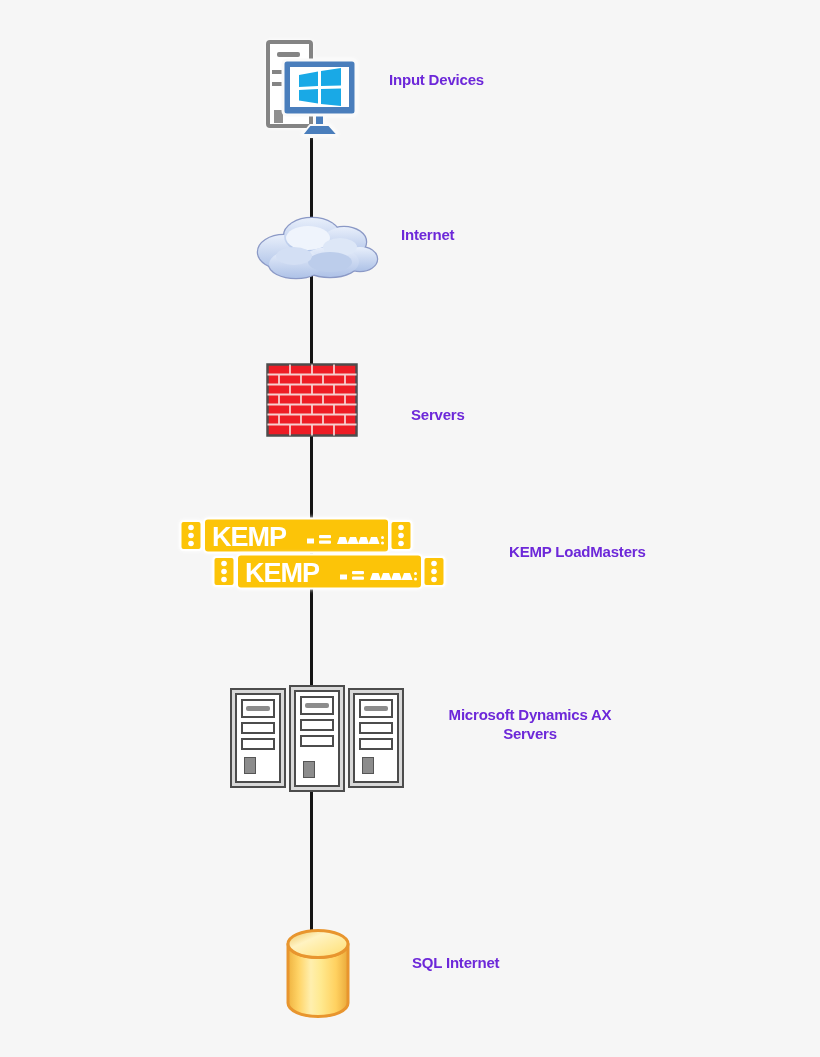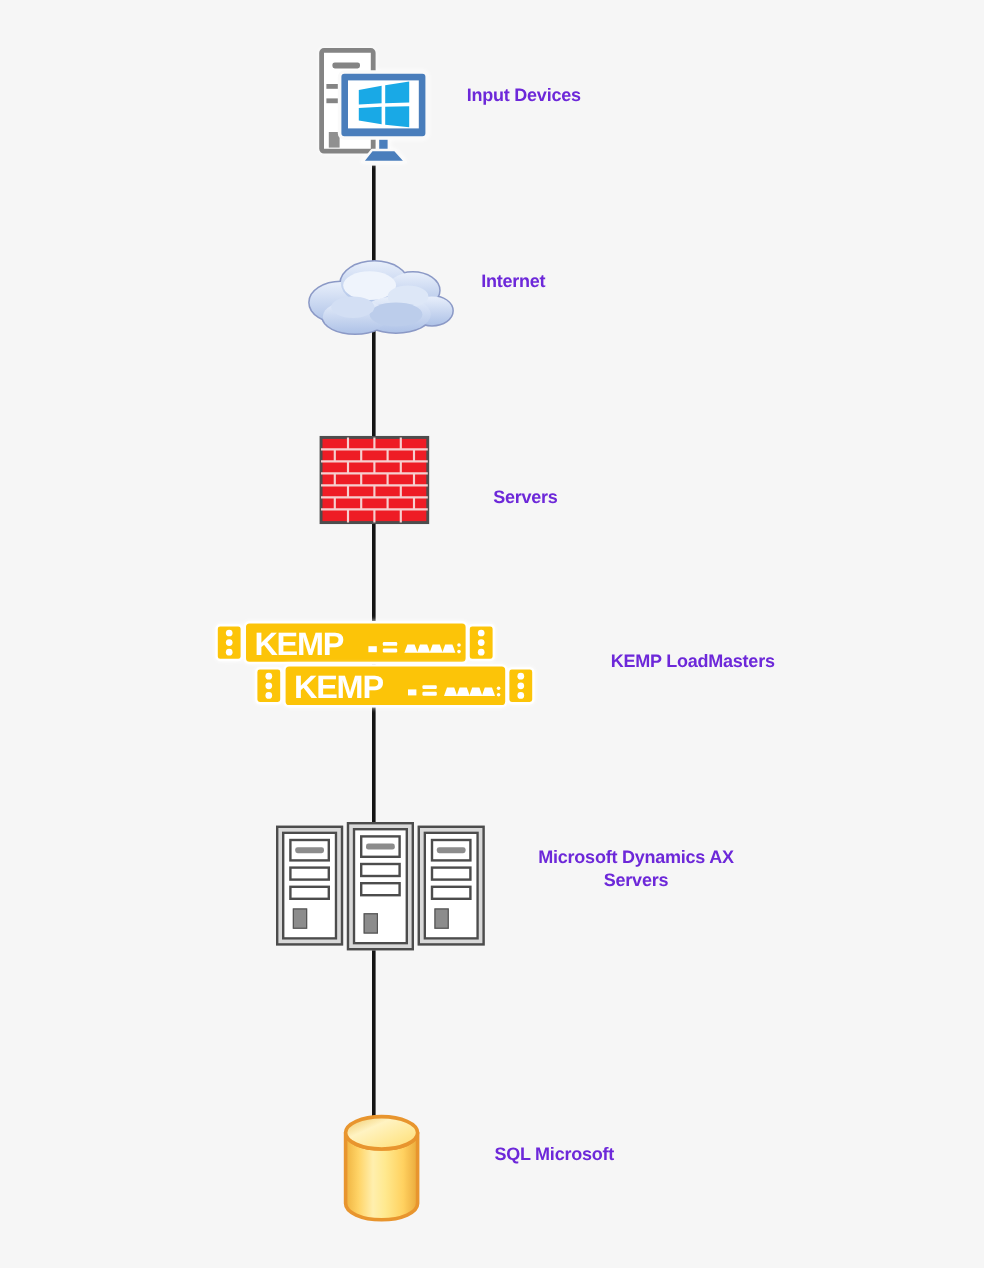--- a/index.html
+++ b/index.html
@@ -263,15 +263,15 @@
       <linearGradient id="dbTop" x1="0" y1="0" x2="1" y2="1">
         <stop offset="0" stop-color="#edc25b"></stop>
         <stop offset="0.35" stop-color="#fff3c2"></stop>
         <stop offset="0.7" stop-color="#ffe895"></stop>
         <stop offset="1" stop-color="#ffda70"></stop>
       </linearGradient>
     </defs>
     <path d="M5,17 L5,76 A30,13.5 0 0 0 65,76 L65,17 A30,13.5 0 0 1 5,17 Z" fill="url(#dbBody)" stroke="#e8952e" stroke-width="3" stroke-linejoin="round"></path>
     <ellipse cx="35" cy="17" rx="30" ry="13.5" fill="url(#dbTop)" stroke="#e8952e" stroke-width="3"></ellipse>
   </svg>
-  <div class="lbl" style="left:412px;top:954px">SQL Microsoft</div>
+  <div class="lbl" style="left:412px;top:954px">SQL Internet</div>
 
 </div>
 
 </body></html>

